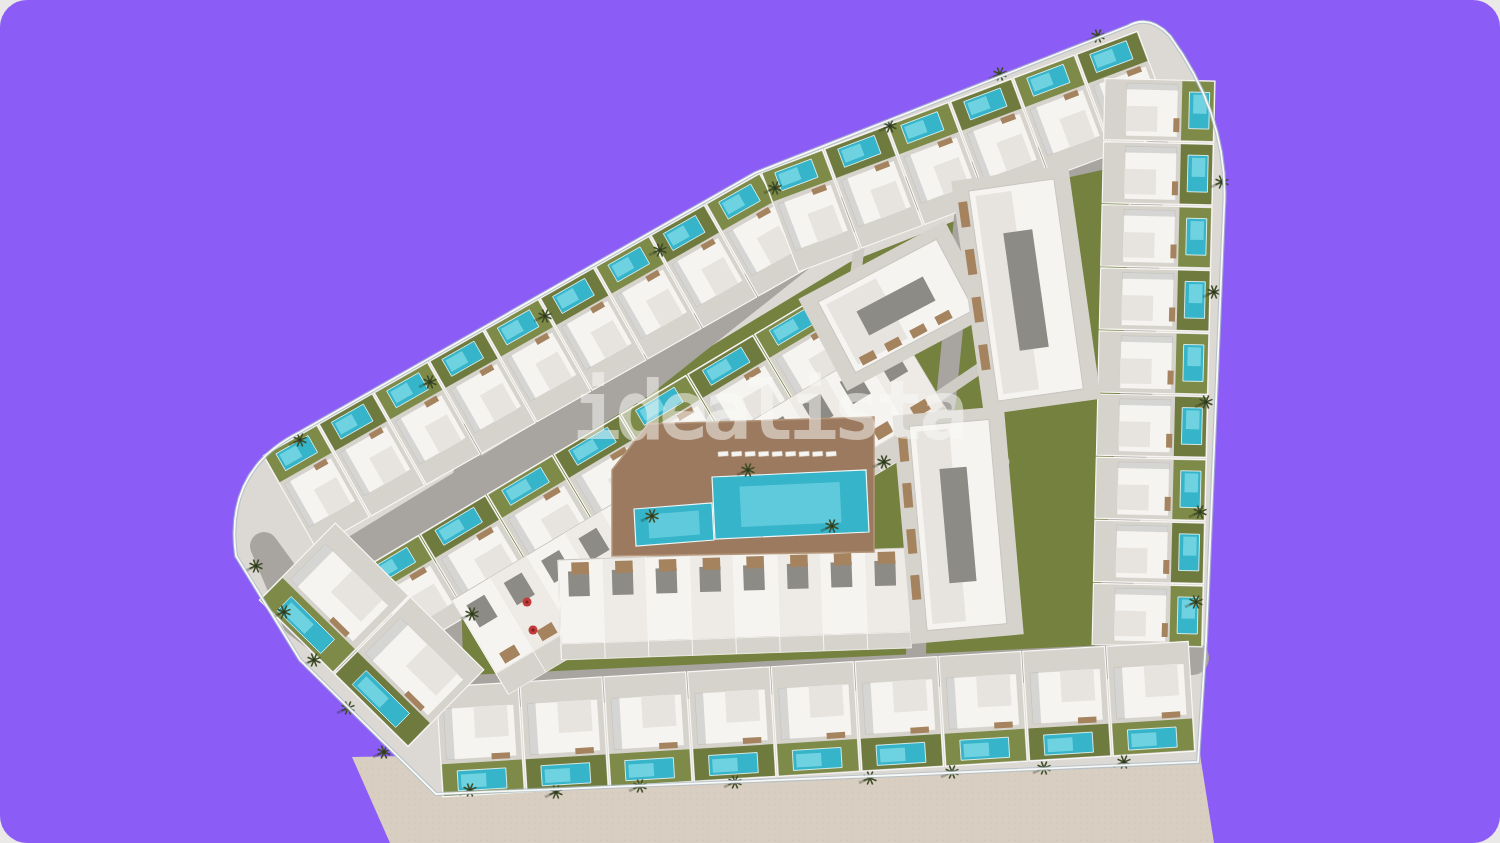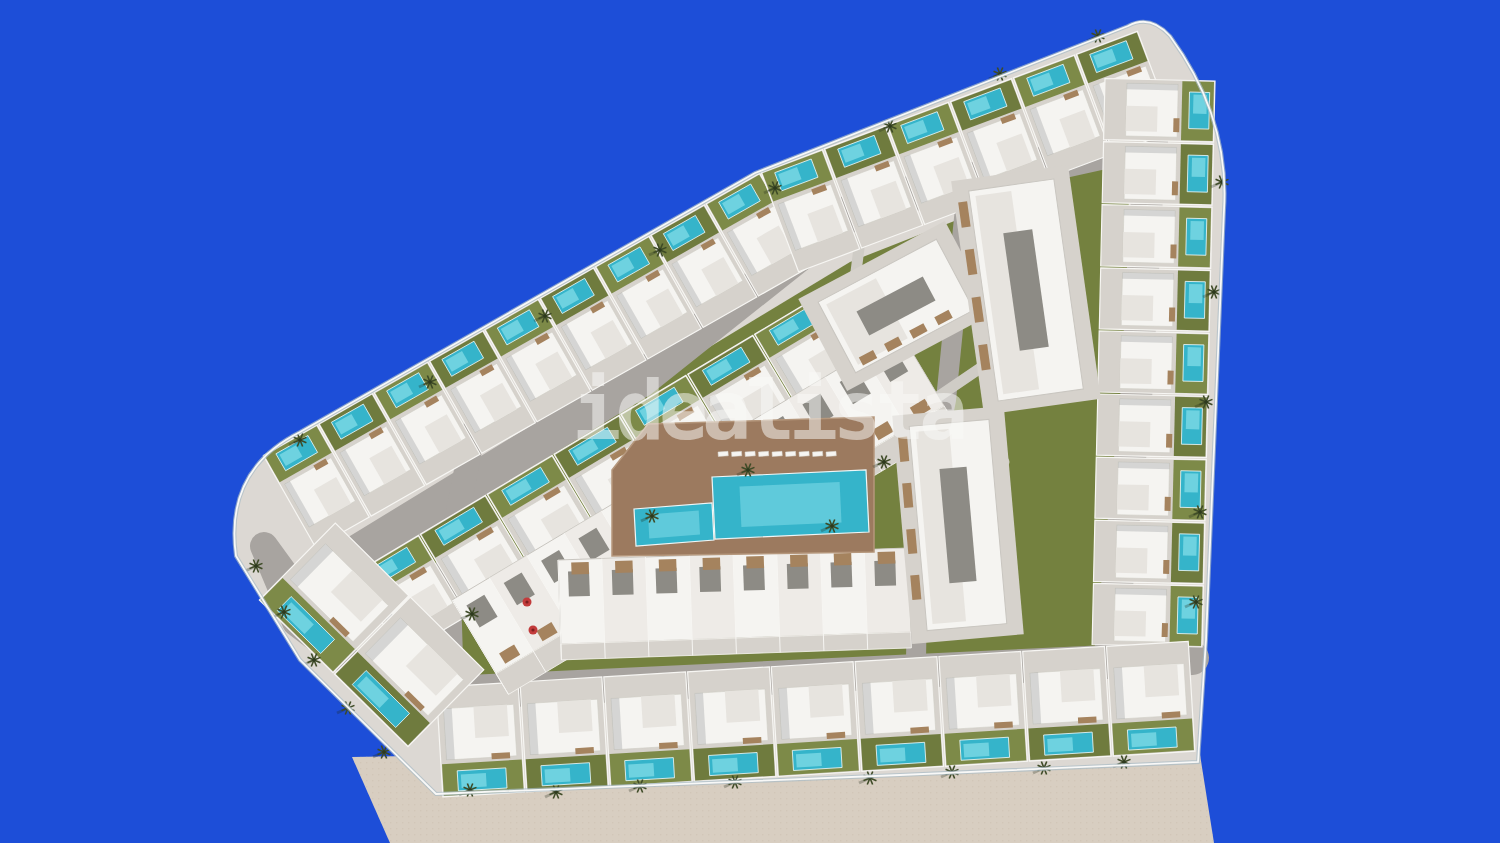--- a/index.html
+++ b/index.html
@@ -1,17 +1,17 @@
 <!DOCTYPE html>
 <html><head>
 <meta charset="utf-8">
 <style>
   html,body{margin:0;padding:0;background:#ebe9e7;}
-  .stage{position:relative;width:1500px;height:843px;overflow:hidden;background:#1d4ed8;
-         font-family:"Liberation Sans", sans-serif;}
+  .stage{position:relative;width:1500px;height:843px;overflow:hidden;background:#8b5cf6;
+         font-family:"Liberation Sans", sans-serif;border-radius:27px;}
   .stage svg{position:absolute;left:0;top:0;}
   .watermark{
     position:absolute;left:572px;top:370px;width:420px;
     font-family:"DejaVu Sans Mono", monospace;
     font-weight:bold;font-size:82px;line-height:1;
     letter-spacing:-6px;color:rgba(250,250,248,0.52);
     pointer-events:none;user-select:none;
   }
 </style>
 </head>

